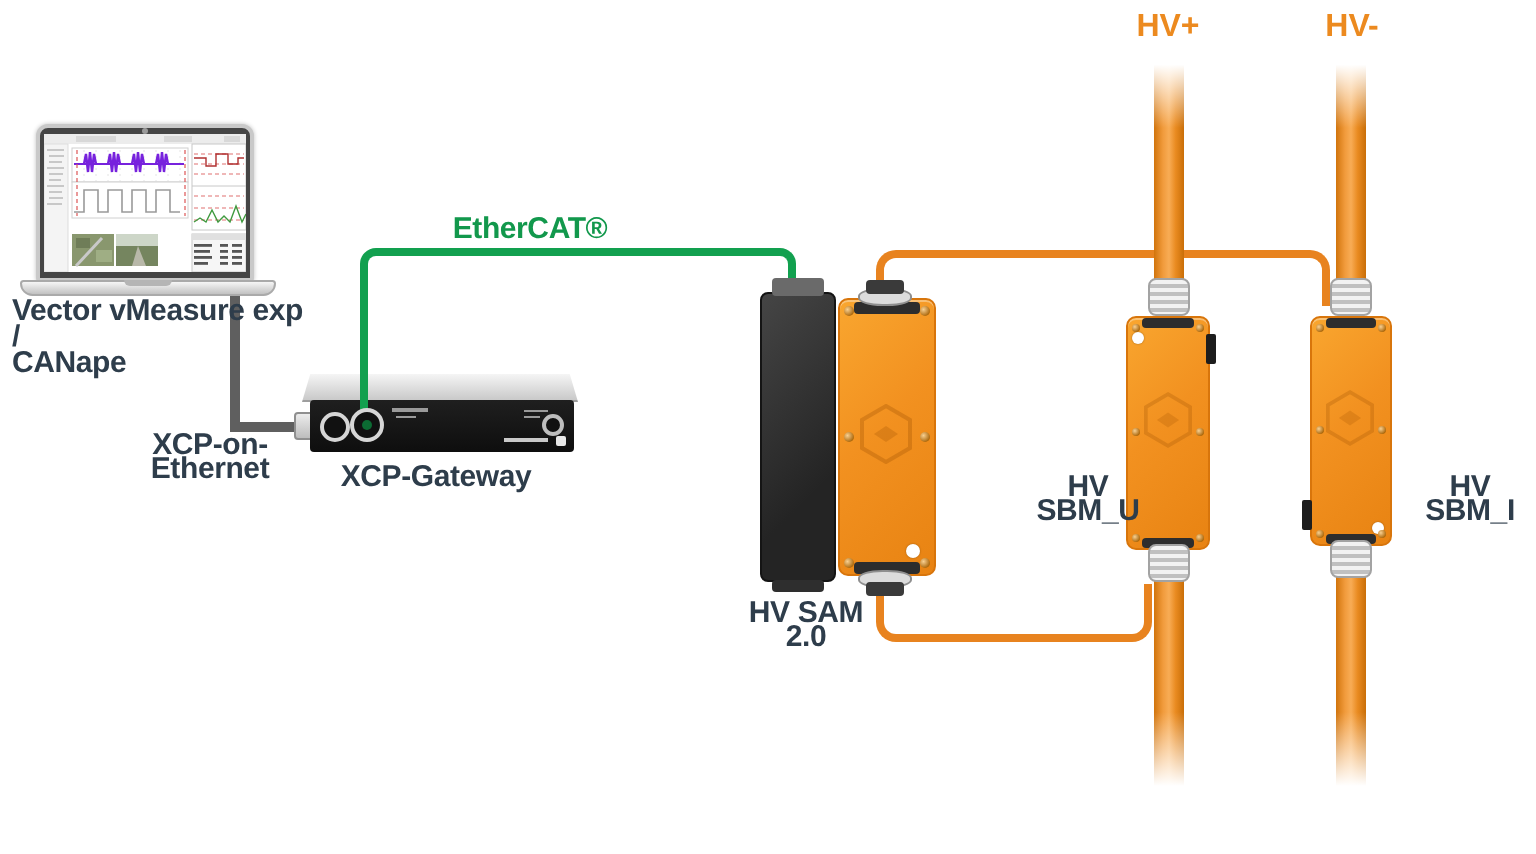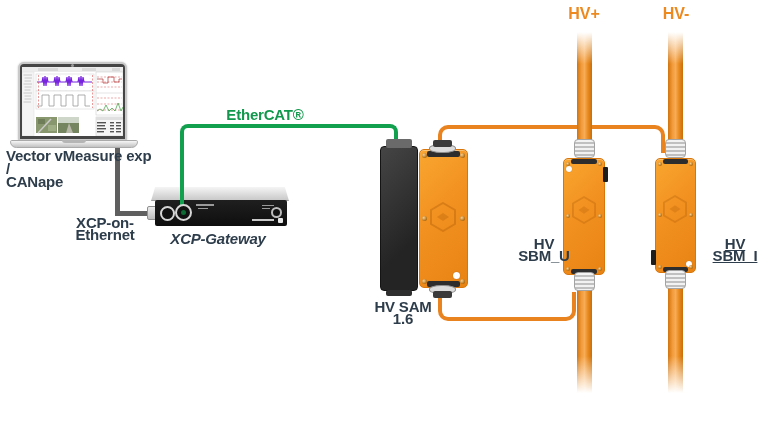--- a/index.html
+++ b/index.html
@@ -268,21 +268,21 @@
   <div class="fade-top" style="left:575px;top:28px;width:19px;height:36px;"></div>
   <div class="fade-top" style="left:666px;top:28px;width:19px;height:36px;"></div>
   <div class="fade-bottom" style="left:575px;top:356px;width:19px;height:42px;"></div>
   <div class="fade-bottom" style="left:666px;top:356px;width:19px;height:42px;"></div>
 
   <div class="lbl lbl-left" style="left:6px;top:149px;width:150px;line-height:13px;">
     <span>Vector vMeasure exp /</span><br>
     <span>CANape</span>
   </div>
   <div class="lbl" style="left:50px;top:217px;width:110px;">XCP-on-Ethernet</div>
-  <div class="lbl" style="left:163px;top:233px;width:110px;font-style:italic;">XCP-Gateway</div>
+  <div class="lbl" style="left:163px;top:233px;width:110px;">XCP-Gateway</div>
   <div class="lbl lbl-green" style="left:212px;top:109px;width:106px;">EtherCAT®</div>
-  <div class="lbl" style="left:371px;top:301px;width:64px;">HV SAM 1.6</div>
+  <div class="lbl" style="left:371px;top:301px;width:64px;">HV SAM 2.0</div>
   <div class="lbl" style="left:512px;top:238px;width:64px;">HV SBM_U</div>
-  <div class="lbl" style="left:703px;top:238px;width:64px;text-decoration:underline;">HV SBM_I</div>
+  <div class="lbl" style="left:703px;top:238px;width:64px;">HV SBM_I</div>
   <div class="lbl lbl-orange" style="left:558px;top:8px;width:52px;">HV+</div>
   <div class="lbl lbl-orange" style="left:650px;top:8px;width:52px;">HV-</div>
 
 </div>
 
 </body></html>

